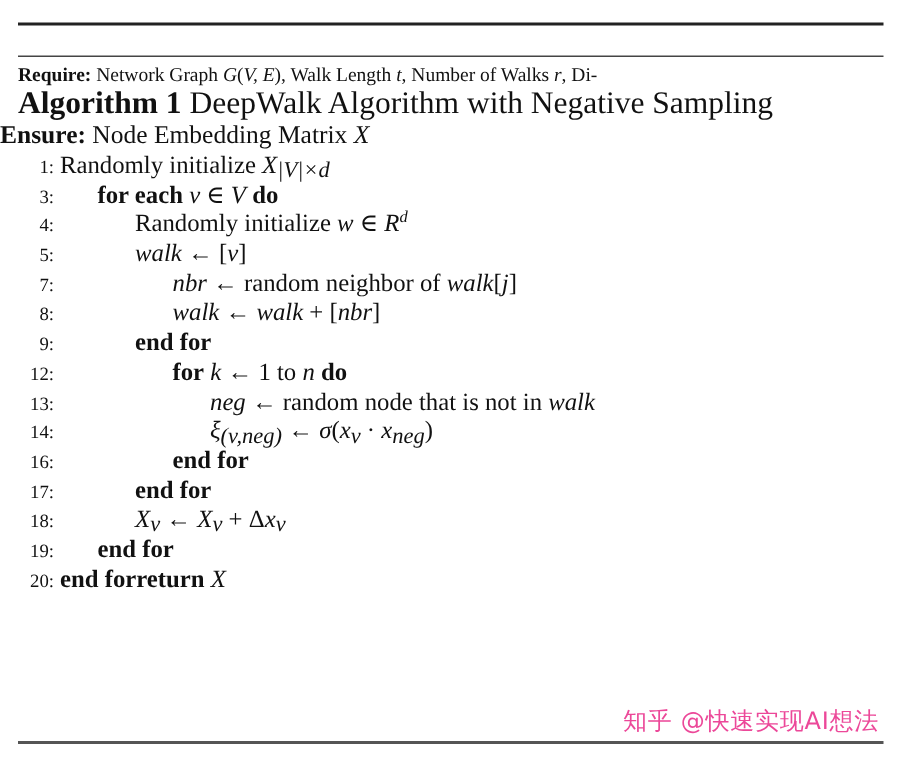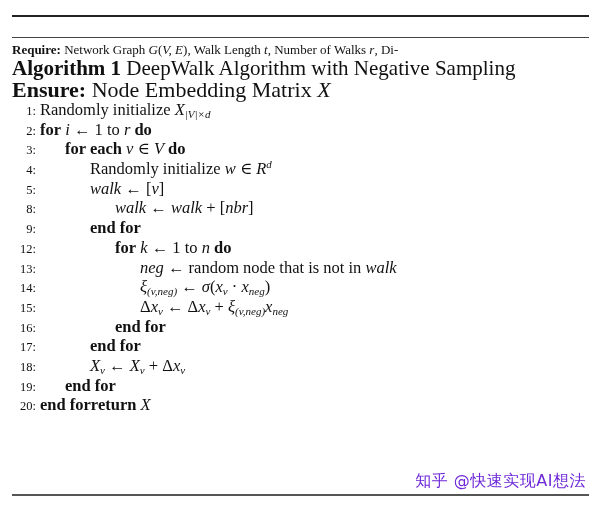--- a/index.html
+++ b/index.html
@@ -6,30 +6,30 @@
   body { width:600px; height:507px; position:relative; overflow:hidden;
          font-family: "Liberation Serif", "DejaVu Serif", serif; color:#111; }
   .rule { position:absolute; left:12px; width:577px; background:#222; }
   .rule.top { top:15px; height:2px; }
   .rule.mid { top:37px; height:1px; background:#444; }
   .rule.bot { top:494px; height:2px; background:#555; }
   .title { position:absolute; left:12px; top:25px; font-size:21px; line-height:20px;margin-top:33px; }
   .title b { font-weight:bold; }
   .req { position:absolute; left:12px; top:40px; width:578px; font-size:13px; line-height:20px; }
   .req .cont { padding-left:24px; }
-  .ens { position:absolute; left:12px; top:80px; font-size:22px; line-height:20px; }
+  .ens { position:absolute; left:0; top:80px; font-size:17px; line-height:20px; }
   .lines { position:absolute; left:12px; top:100px; width:578px; }
   .line { height:19.7px; line-height:19.7px; font-size:16.5px; white-space:nowrap; position:relative; }
   .num { display:inline-block; width:24px; text-align:right; font-size:12.5px; margin-right:4px; }
   .kw { font-weight:bold; }
   i, .m { font-style:italic; }
-  sub { font-size:11px; font-style:italic; vertical-align:-3px; line-height:0; }
+  sub { font-size:15px; font-style:italic; vertical-align:-3px; line-height:0; }
   sup { font-size:11px; font-style:italic; vertical-align:6px; line-height:0; }
   .watermark { position:absolute; right:14px; top:471px; font-family:"DejaVu Sans", sans-serif;
-               font-size:16px; color:#6d28d9; letter-spacing:0.5px; }
+               font-size:16px; color:#ec4899; letter-spacing:0.5px; }
 </style>
 </head>
 <body>
 
 <div class="rule top"></div>
 <div class="title">
   <b>Algorithm 1</b>
   <span>DeepWalk Algorithm with Negative Sampling</span>
 </div>
 <div class="rule mid"></div>
@@ -39,30 +39,29 @@
   <span>Network Graph <i>G</i>(<i>V, E</i>), Walk Length <i>t</i>, Number of Walks <i>r</i>, Di-</span></div>
 </div>
 
 <div class="ens">
   <b>Ensure:</b>
   <span>Node Embedding Matrix <i>X</i></span>
 </div>
 
 <div class="lines">
   <div class="line"><span class="num">1:</span><span style="padding-left:0">Randomly initialize</span> <i>X</i><sub>|V|×d</sub></div>
-  <div class="line"><span class="num">2:</span><span class="kw">for</span> <i>i</i> ← 1 to <i>r</i> <span class="kw">do</span></div>
   <div class="line"><span class="num">3:</span><span style="padding-left:25px"></span><span class="kw">for each</span> <i>v</i> ∈ <i>V</i> <span class="kw">do</span></div>
   <div class="line"><span class="num">4:</span><span style="padding-left:50px"></span><span>Randomly initialize</span> <i>w</i> ∈ <i>R</i><sup>d</sup></div>
   <div class="line"><span class="num">5:</span><span style="padding-left:50px"></span><i>walk</i> ← [<i>v</i>]</div>
+  <div class="line"><span class="num">7:</span><span style="padding-left:75px"></span><i>nbr</i> ← <span>random neighbor of</span> <i>walk</i>[<i>j</i>]</div>
   <div class="line"><span class="num">8:</span><span style="padding-left:75px"></span><i>walk</i> ← <i>walk</i> + [<i>nbr</i>]</div>
   <div class="line"><span class="num">9:</span><span style="padding-left:50px"></span><span class="kw">end for</span></div>
   <div class="line"><span class="num">12:</span><span style="padding-left:75px"></span><span class="kw">for</span> <i>k</i> ← 1 to <i>n</i> <span class="kw">do</span></div>
   <div class="line"><span class="num">13:</span><span style="padding-left:100px"></span><i>neg</i> ← <span>random node that is not in</span> <i>walk</i></div>
   <div class="line"><span class="num">14:</span><span style="padding-left:100px"></span><i>ξ</i><sub>(v,neg)</sub> ← <i>σ</i>(<i>x</i><sub>v</sub> · <i>x</i><sub>neg</sub>)</div>
-  <div class="line"><span class="num">15:</span><span style="padding-left:100px"></span>Δ<i>x</i><sub>v</sub> ← Δ<i>x</i><sub>v</sub> + <i>ξ</i><sub>(v,neg)</sub><i>x</i><sub>neg</sub></div>
   <div class="line"><span class="num">16:</span><span style="padding-left:75px"></span><span class="kw">end for</span></div>
   <div class="line"><span class="num">17:</span><span style="padding-left:50px"></span><span class="kw">end for</span></div>
   <div class="line"><span class="num">18:</span><span style="padding-left:50px"></span><i>X</i><sub>v</sub> ← <i>X</i><sub>v</sub> + Δ<i>x</i><sub>v</sub></div>
   <div class="line"><span class="num">19:</span><span style="padding-left:25px"></span><span class="kw">end for</span></div>
   <div class="line"><span class="num">20:</span><span class="kw">end forreturn</span> <i>X</i></div>
 </div>
 
 <div class="watermark">知乎 @快速实现AI想法</div>
 <div class="rule bot"></div>
 

